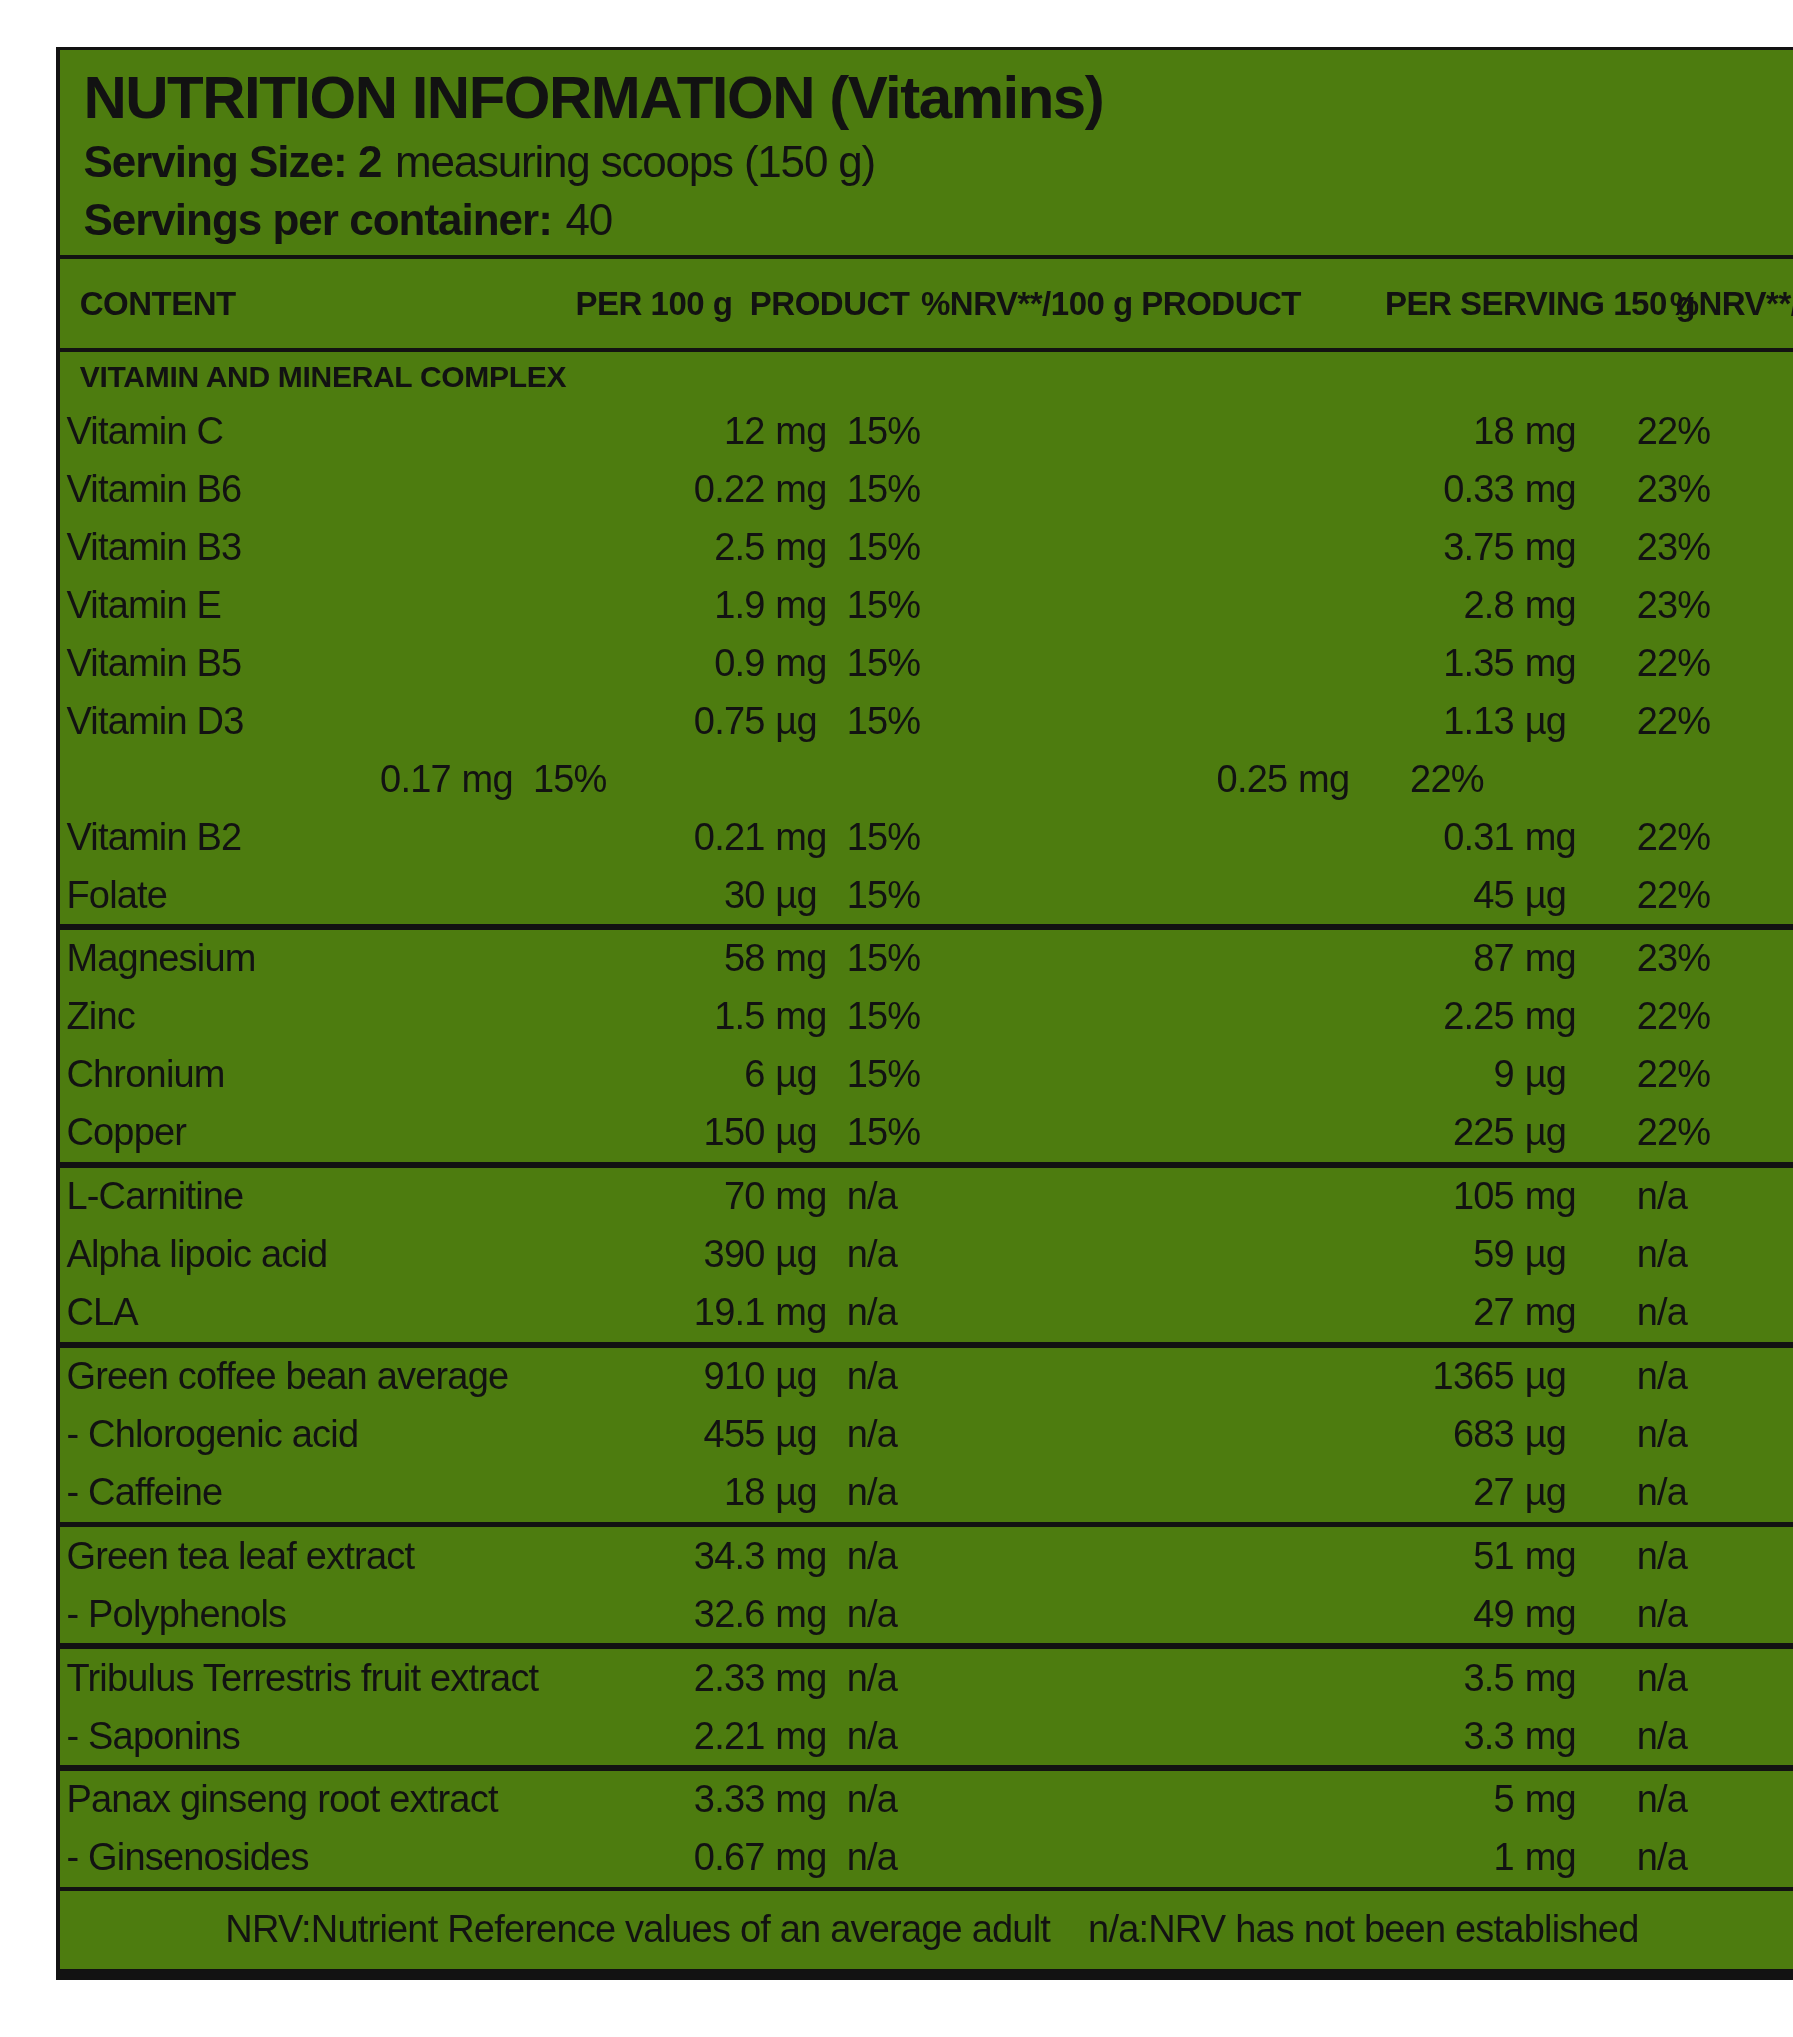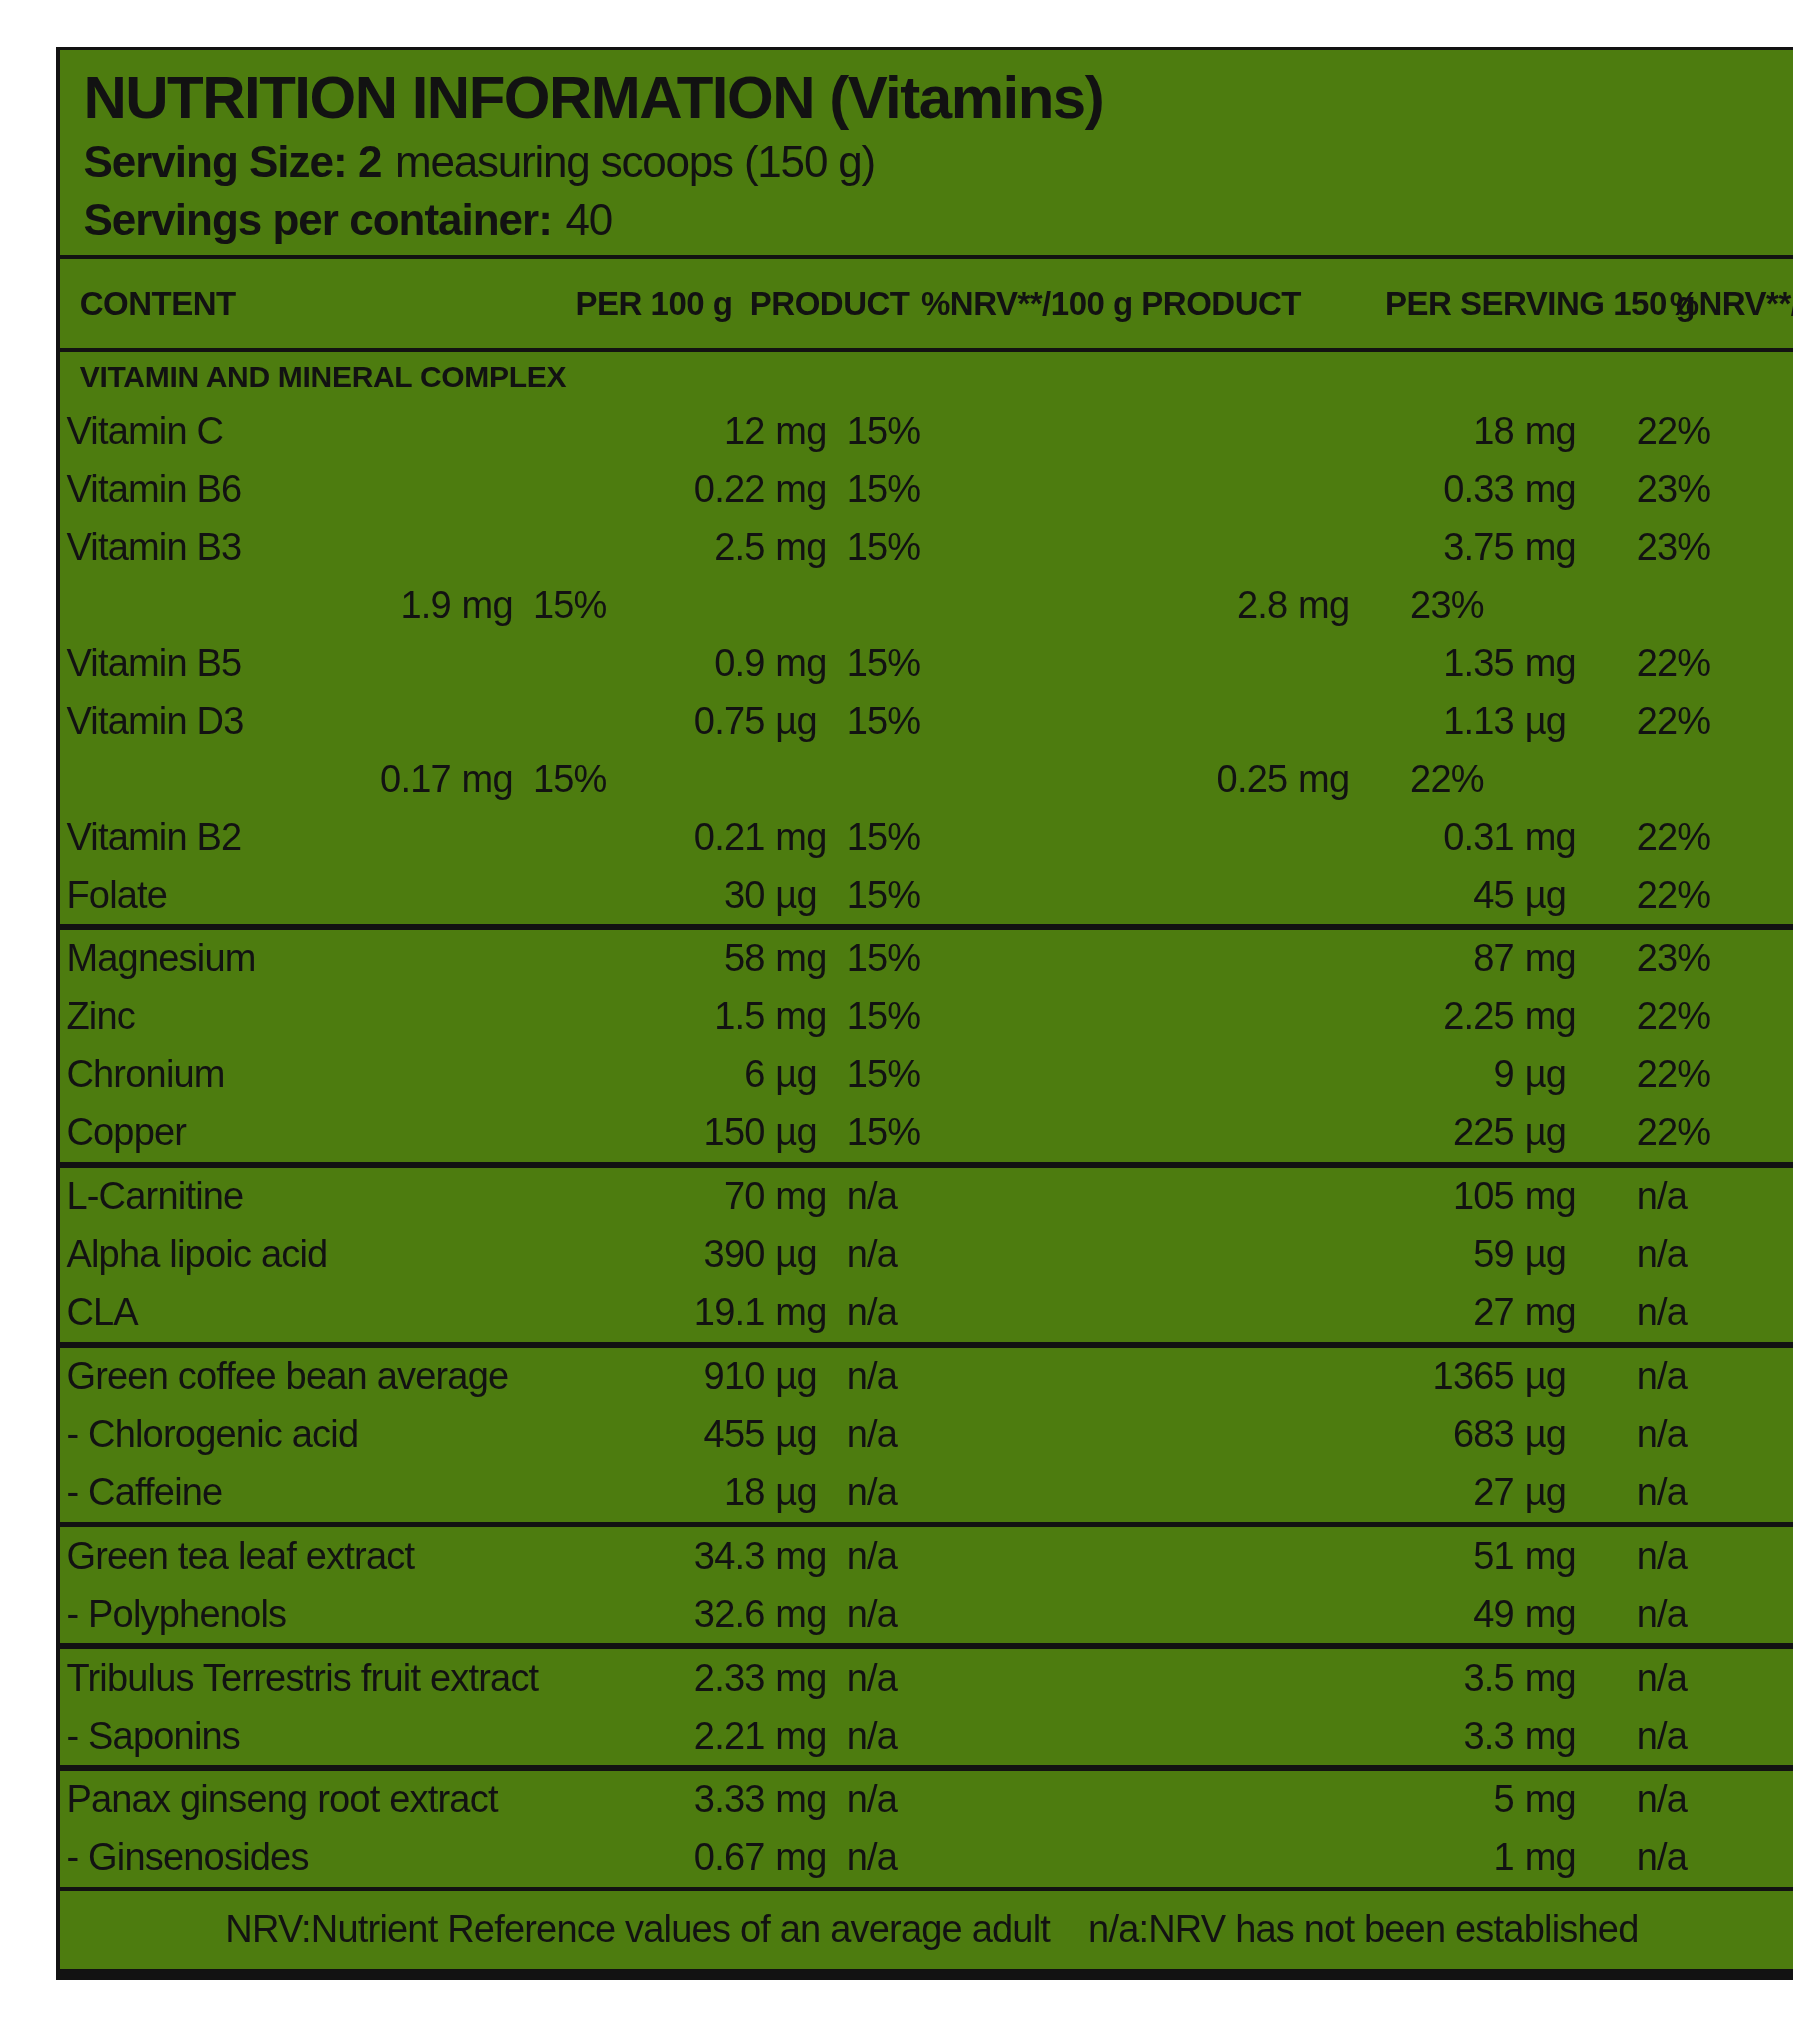--- a/index.html
+++ b/index.html
@@ -106,20 +106,21 @@
           <span class="unit">mg</span>
         </div>
         <div class="c3 pct">15%</div>
         <div class="c4 amount">
           <span class="num">3.75</span>
           <span class="unit">mg</span>
         </div>
         <div class="c5 pct">23%</div>
       </div>
       <div class="row data-row">
+        <div class="c1 label">Vitamin E</div>
         <div class="c2 amount">
           <span class="num">1.9</span>
           <span class="unit">mg</span>
         </div>
         <div class="c3 pct">15%</div>
         <div class="c4 amount">
           <span class="num">2.8</span>
           <span class="unit">mg</span>
         </div>
         <div class="c5 pct">23%</div>

